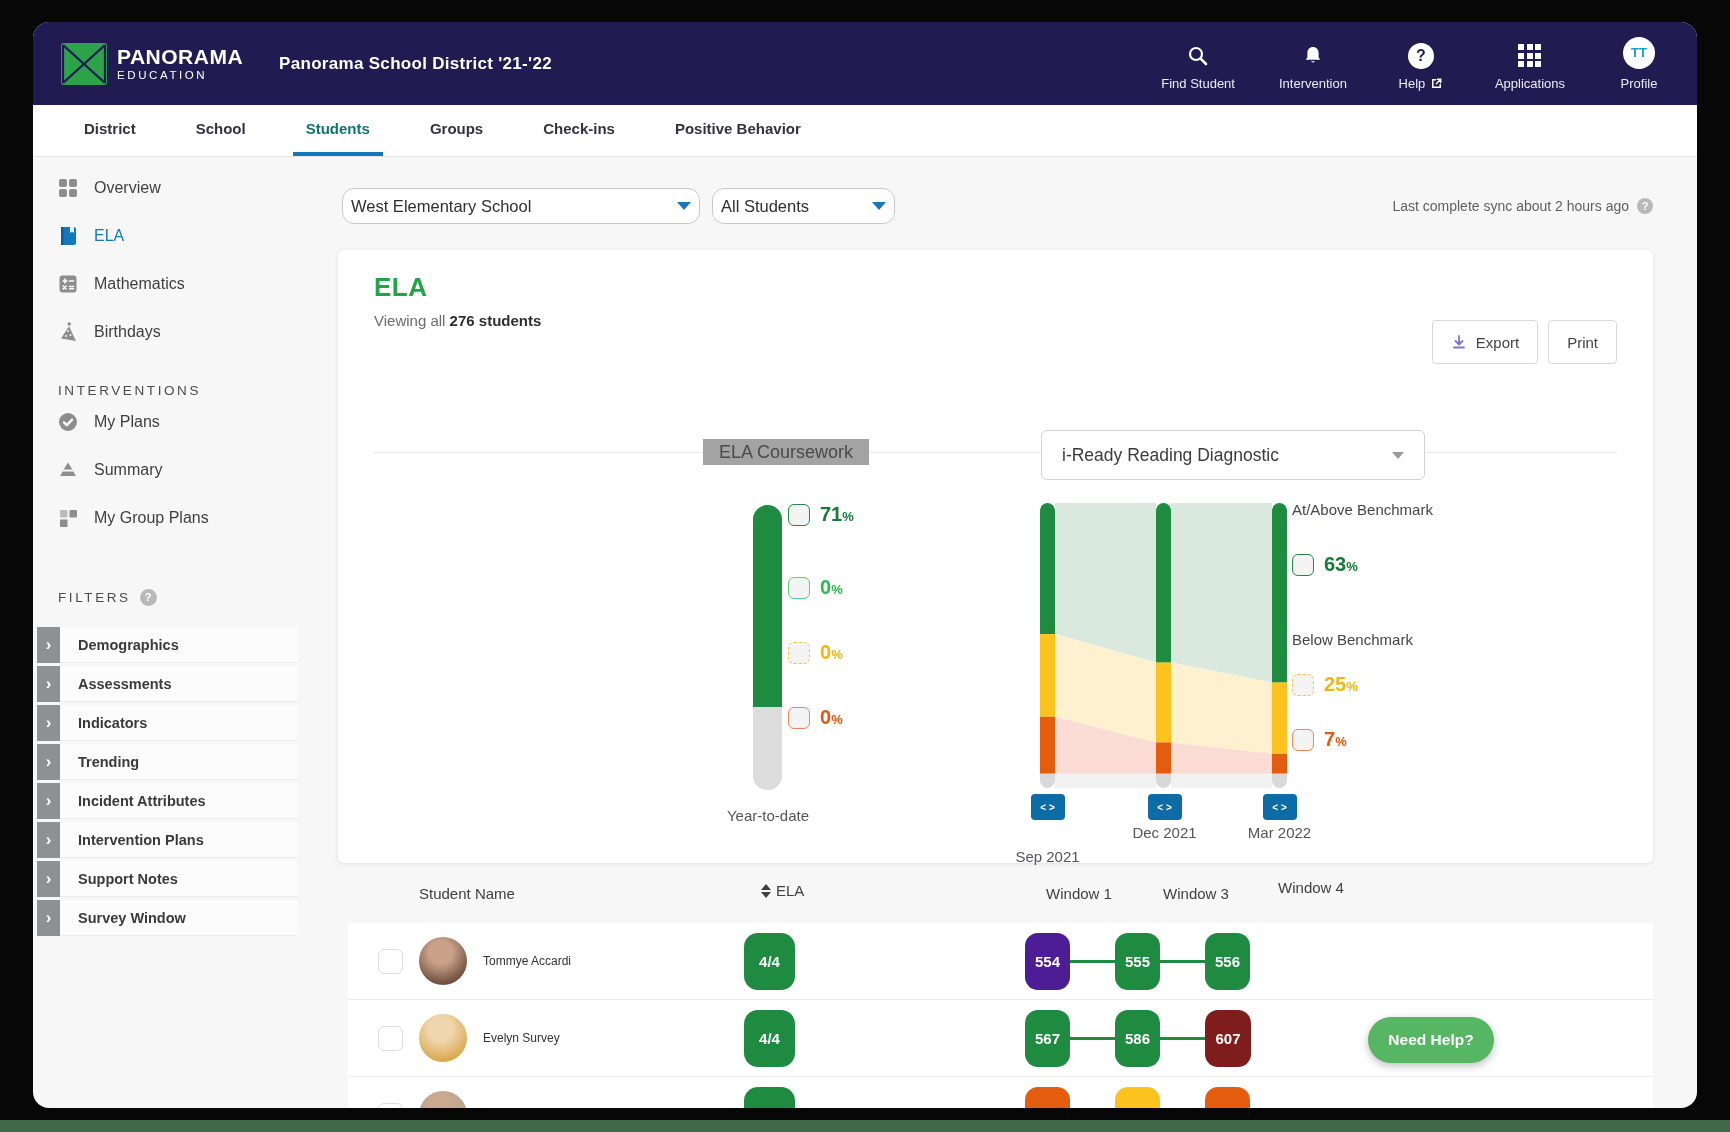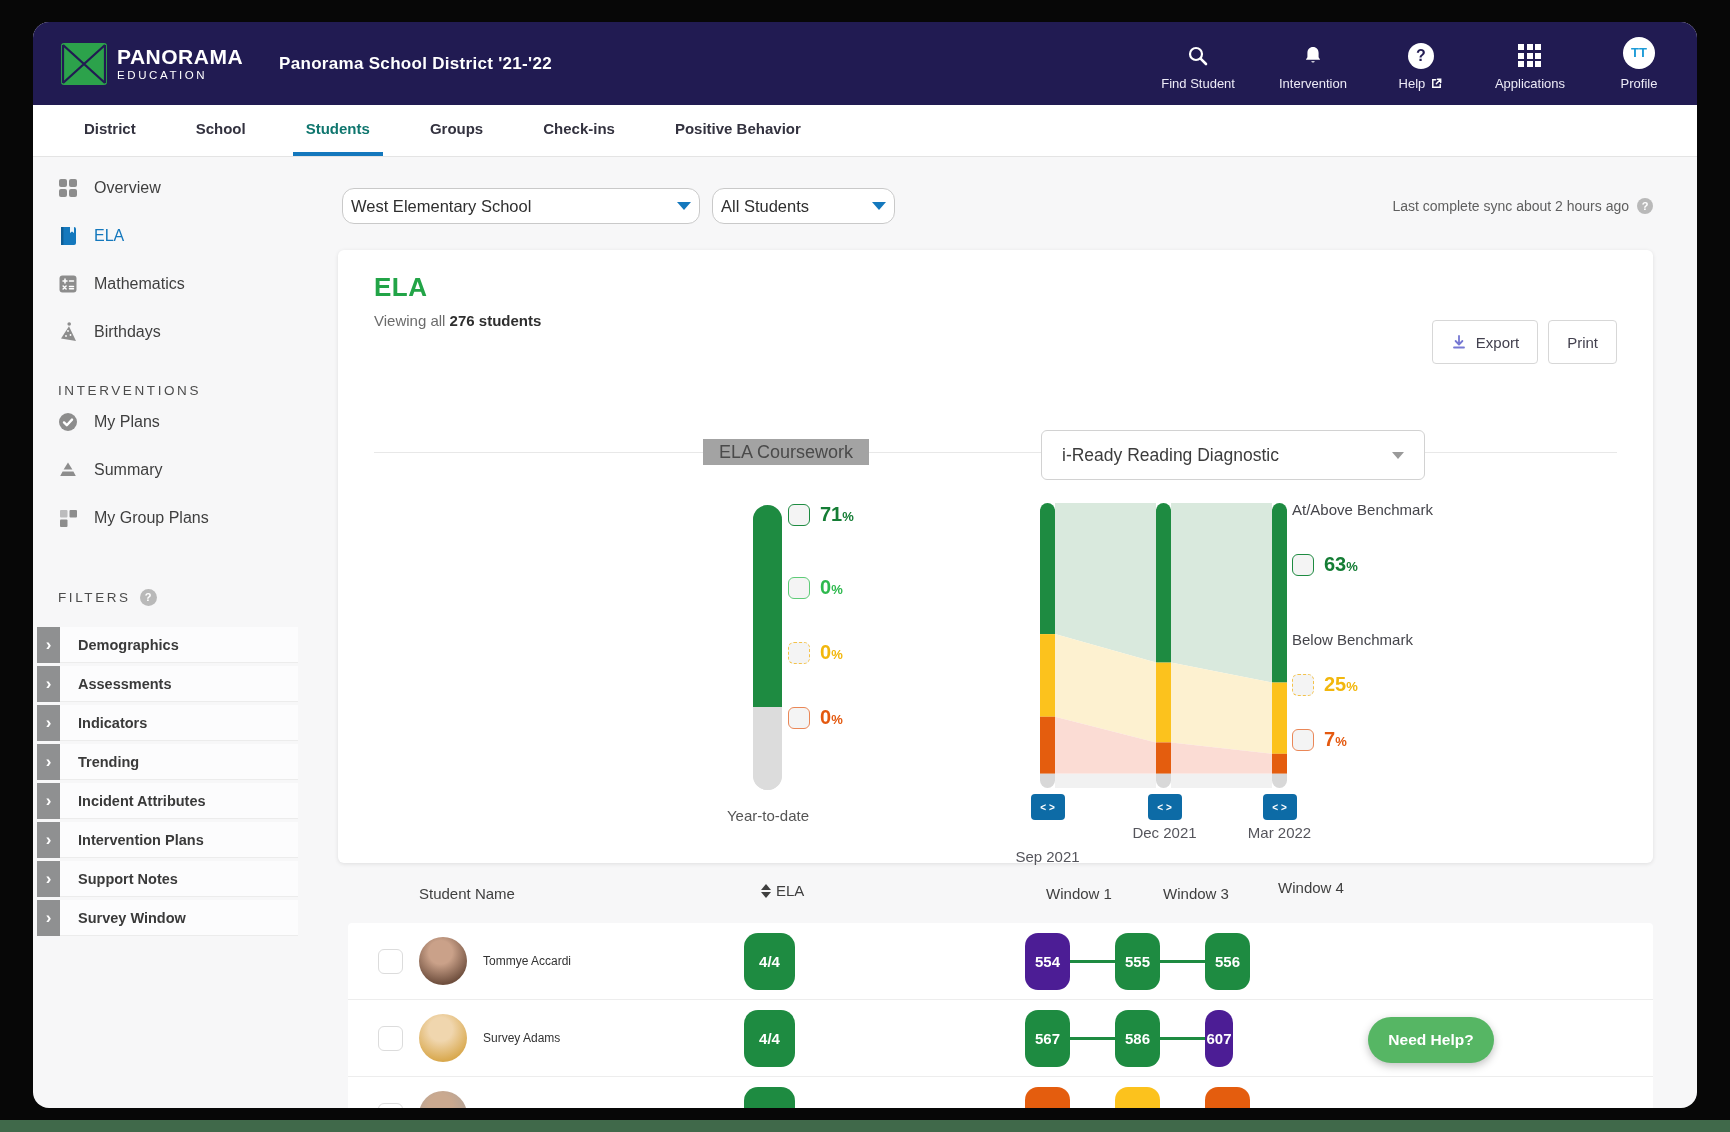--- a/index.html
+++ b/index.html
@@ -481,27 +481,27 @@
             <span class="pill pill-ela" style="background: rgb(30, 139, 65);">4/4</span>
             <span class="conn" style="left: 722px; width: 45px;"></span>
             <span class="conn" style="left: 812px; width: 45px;"></span>
             <span class="pill" style="left: 677px; width: 45px; background: #4c1d95;">554</span>
             <span class="pill" style="left: 767px; width: 45px; background: rgb(30, 139, 65);">555</span>
             <span class="pill" style="left: 857px; width: 45px; background: rgb(30, 139, 65);">556</span>
           </div>
           <div class="trow">
             <span class="row-check"></span>
             <span class="avatar" style="background: radial-gradient(circle at 45% 32%, rgb(240, 214, 174) 28%, rgb(217, 169, 79) 75%);"></span>
-            <span class="sname">Survey Adams</span>
+            <span class="sname">Evelyn Survey</span>
             <span class="pill pill-ela" style="background: rgb(30, 139, 65);">4/4</span>
             <span class="conn" style="left: 722px; width: 45px;"></span>
             <span class="conn" style="left: 812px; width: 45px;"></span>
             <span class="pill" style="left: 677px; width: 45px; background: rgb(30, 139, 65);">567</span>
             <span class="pill" style="left: 767px; width: 45px; background: rgb(30, 139, 65);">586</span>
-            <span class="pill" style="left: 857px; width: 28px; background: #4c1d95;">607</span>
+            <span class="pill" style="left: 857px; width: 46px; background: #7f1d1d;">607</span>
           </div>
           <div class="trow">
             <span class="row-check"></span>
             <span class="avatar" style="background: radial-gradient(circle at 45% 32%, rgb(202, 169, 143) 28%, rgba(93, 68, 52, 0.5) 75%);"></span>
             <span class="sname"></span>
             <span class="pill pill-ela" style="background: rgb(30, 139, 65);"></span>
             <span class="pill" style="left: 677px; width: 45px; background: rgb(228, 93, 14);"></span>
             <span class="pill" style="left: 767px; width: 45px; background: rgb(252, 194, 29);"></span>
             <span class="pill" style="left: 857px; width: 45px; background: rgb(228, 93, 14);"></span>
           </div>

